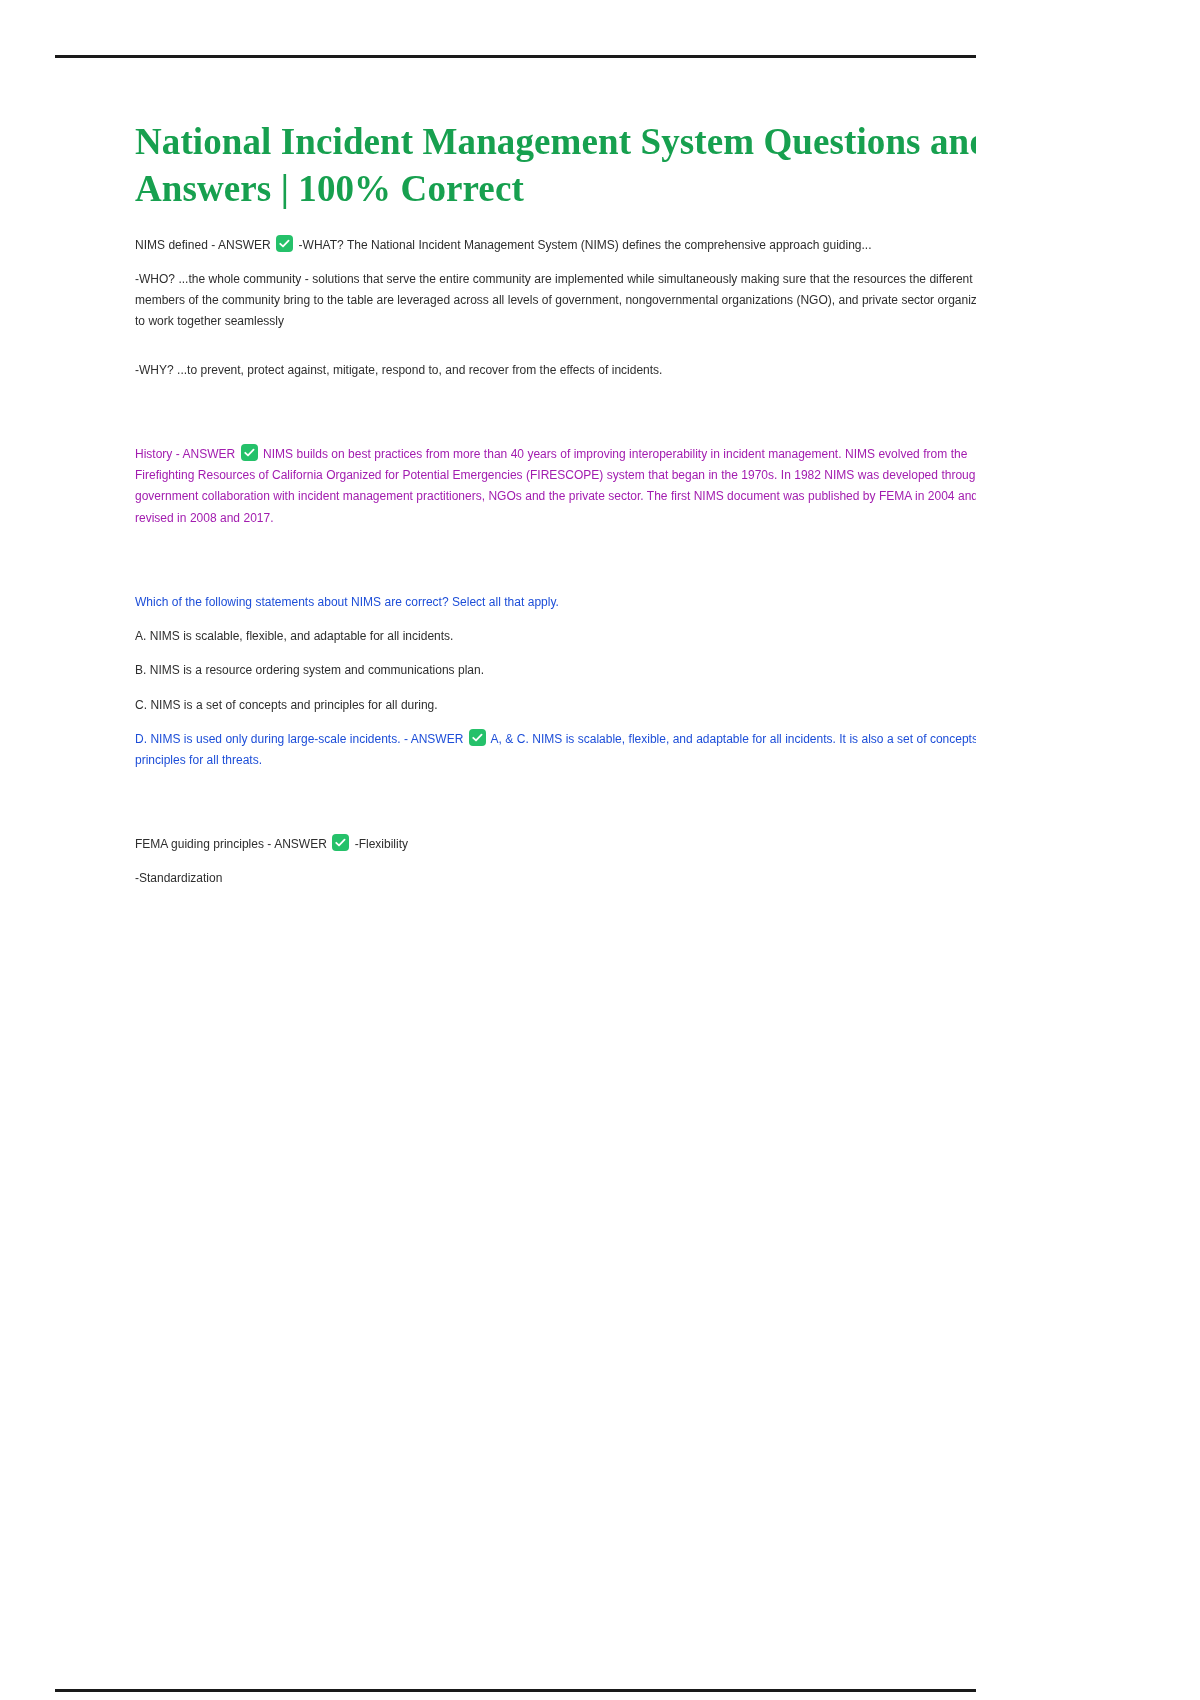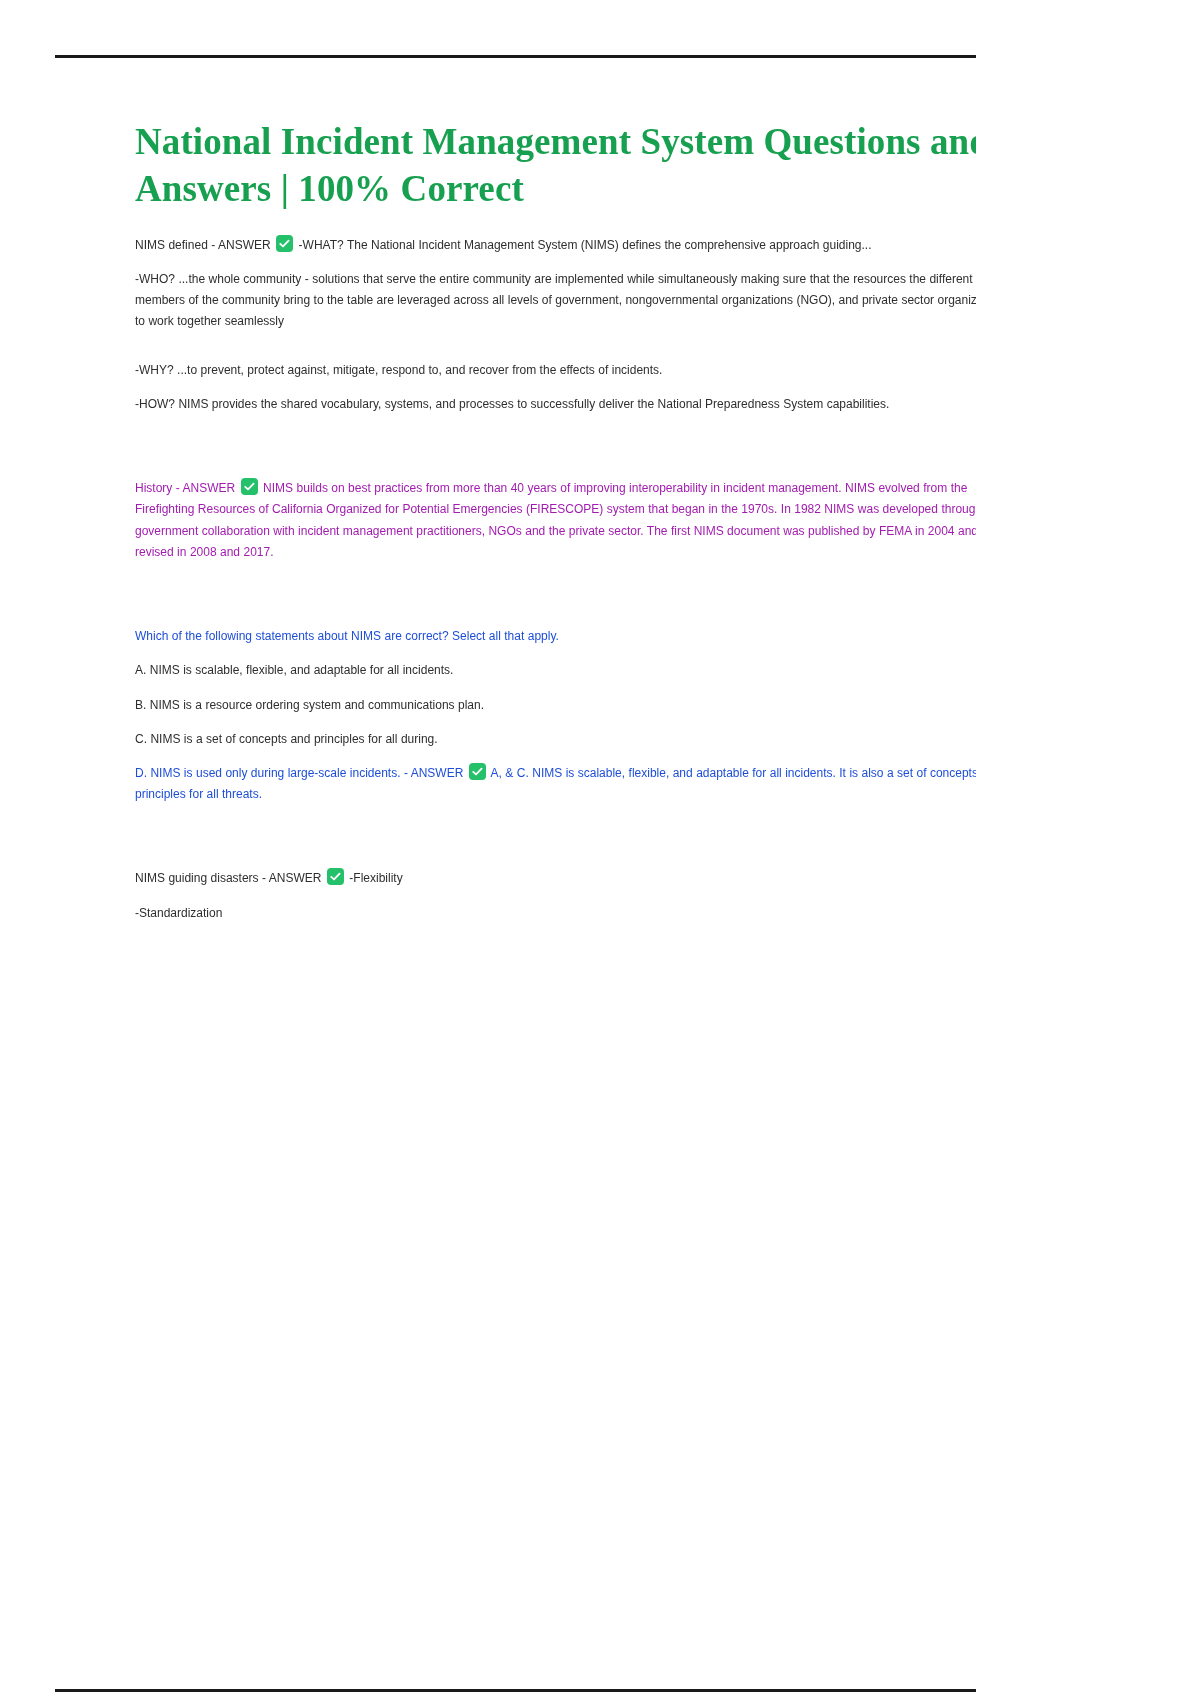--- a/index.html
+++ b/index.html
@@ -96,32 +96,31 @@
   <div class="content">
 
     <h1 class="doc-title" style="color: rgb(23, 160, 79);">National Incident Management System Questions and Answers | 100% Correct</h1>
 
     <div id="blocks-host">
         <p class="para" style="color: rgb(46, 46, 46);"><span>NIMS defined - ANSWER</span> <span class="check" style="background: rgb(37, 193, 106);"><svg viewBox="0 0 14 14" aria-hidden="true">
               <path d="M2.4 7.3 L5.4 10.2 L11.4 3.9" fill="none" stroke="#ffffff" stroke-width="1.9" stroke-linecap="round" stroke-linejoin="round"></path>
             </svg></span> <span>-WHAT? The National Incident Management System (NIMS) defines the comprehensive approach guiding...</span></p>
         <p class="para" style="color: rgb(46, 46, 46);"><span>-WHO? ...the whole community - solutions that serve the entire community are implemented while simultaneously making sure that the resources the different members of the community bring to the table are leveraged across all levels of government, nongovernmental organizations (NGO), and private sector organizations to work together seamlessly</span></p>
         <p class="para" style="color: rgb(46, 46, 46); margin-top: 27px;"><span>-WHY? ...to prevent, protect against, mitigate, respond to, and recover from the effects of incidents.</span></p>
-        <p class="para" style="color: rgb(46, 46, 46);"><span>-HOW? NIMS provides the shared vocabulary, systems, and processes to successfully deliver the National Preparedness System capabilities.</span></p>
         <p class="para gap-before" style="color: #a21caf;"><span>History - ANSWER</span> <span class="check" style="background: rgb(37, 193, 106);"><svg viewBox="0 0 14 14" aria-hidden="true">
               <path d="M2.4 7.3 L5.4 10.2 L11.4 3.9" fill="none" stroke="#ffffff" stroke-width="1.9" stroke-linecap="round" stroke-linejoin="round"></path>
             </svg></span> <span>NIMS builds on best practices from more than 40 years of improving interoperability in incident management. NIMS evolved from the Firefighting Resources of California Organized for Potential Emergencies (FIRESCOPE) system that began in the 1970s. In 1982 NIMS was developed through government collaboration with incident management practitioners, NGOs and the private sector. The first NIMS document was published by FEMA in 2004 and was revised in 2008 and 2017.</span></p>
         <p class="para gap-before" style="color: #1d4ed8;"><span>Which of the following statements about NIMS are correct? Select all that apply.</span></p>
         <p class="para" style="color: rgb(46, 46, 46);"><span>A. NIMS is scalable, flexible, and adaptable for all incidents.</span></p>
         <p class="para" style="color: rgb(46, 46, 46);"><span>B. NIMS is a resource ordering system and communications plan.</span></p>
         <p class="para" style="color: rgb(46, 46, 46);"><span>C. NIMS is a set of concepts and principles for all during.</span></p>
         <p class="para" style="color: #1d4ed8;"><span>D. NIMS is used only during large-scale incidents. - ANSWER</span> <span class="check" style="background: rgb(37, 193, 106);"><svg viewBox="0 0 14 14" aria-hidden="true">
               <path d="M2.4 7.3 L5.4 10.2 L11.4 3.9" fill="none" stroke="#ffffff" stroke-width="1.9" stroke-linecap="round" stroke-linejoin="round"></path>
             </svg></span> <span>A, &amp; C. NIMS is scalable, flexible, and adaptable for all incidents. It is also a set of concepts and principles for all threats.</span></p>
-        <p class="para gap-before" style="color: rgb(46, 46, 46);"><span>NIMS guiding disasters - ANSWER</span> <span class="check" style="background: rgb(37, 193, 106);"><svg viewBox="0 0 14 14" aria-hidden="true">
+        <p class="para gap-before" style="color: rgb(46, 46, 46);"><span>FEMA guiding principles - ANSWER</span> <span class="check" style="background: rgb(37, 193, 106);"><svg viewBox="0 0 14 14" aria-hidden="true">
               <path d="M2.4 7.3 L5.4 10.2 L11.4 3.9" fill="none" stroke="#ffffff" stroke-width="1.9" stroke-linecap="round" stroke-linejoin="round"></path>
             </svg></span> <span>-Flexibility</span></p>
         <p class="para" style="color: rgb(46, 46, 46);"><span>-Standardization</span></p>
       </div>
 
   </div>
 
   <div class="rule rule-bot" style="background: rgb(26, 26, 26);"></div>
 
 </div>

